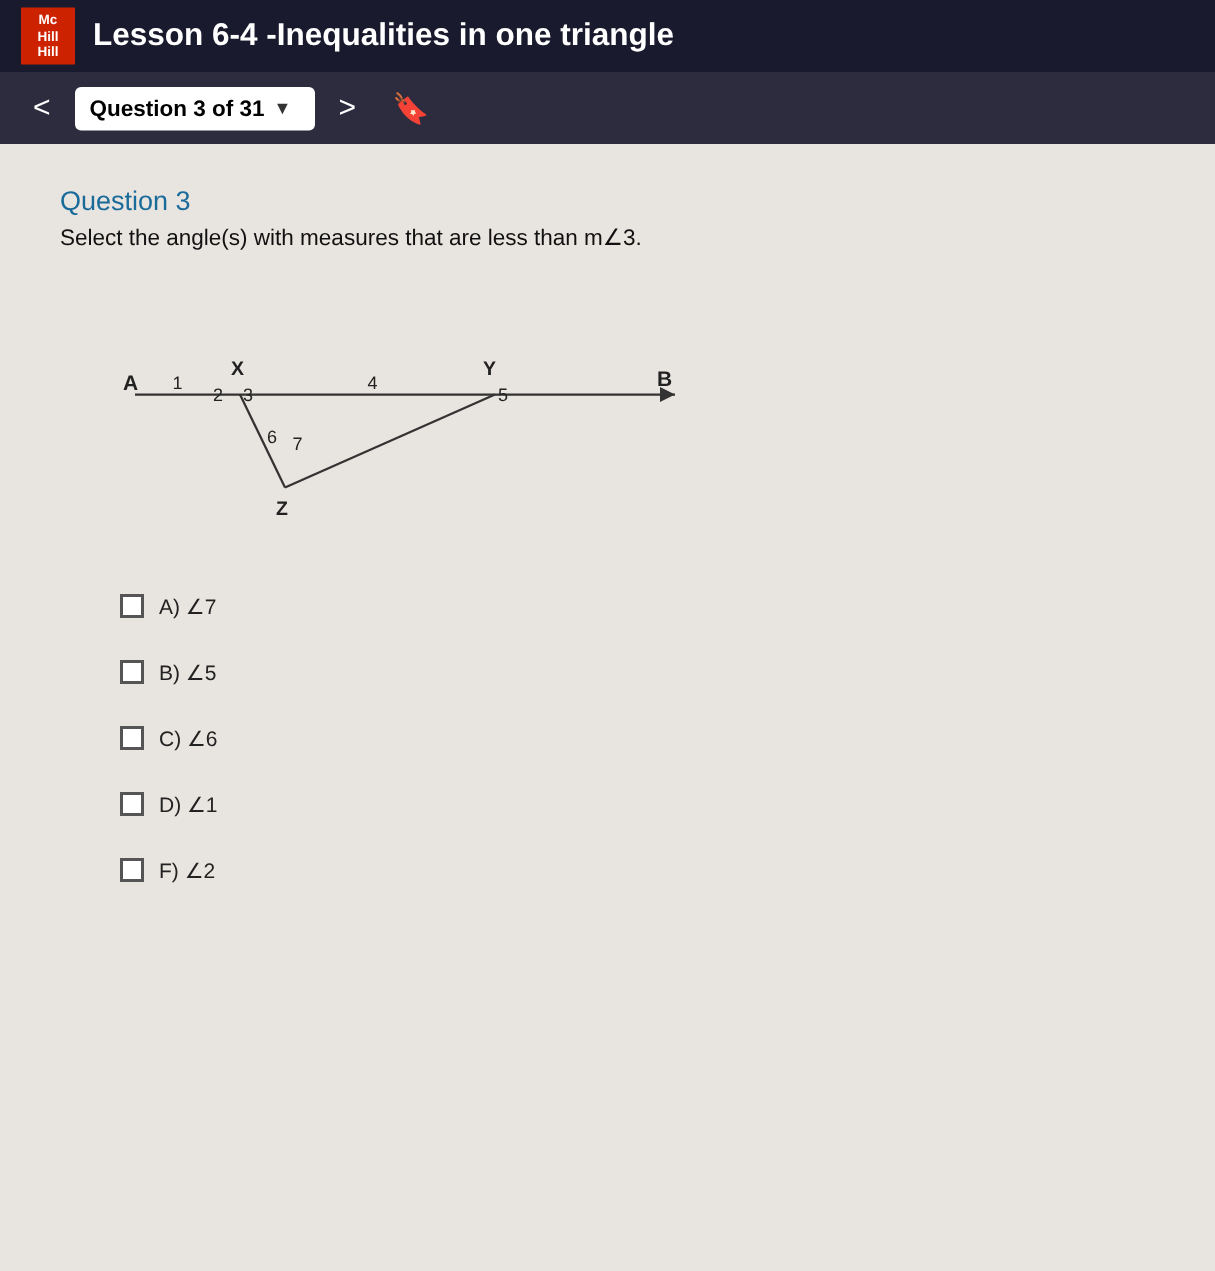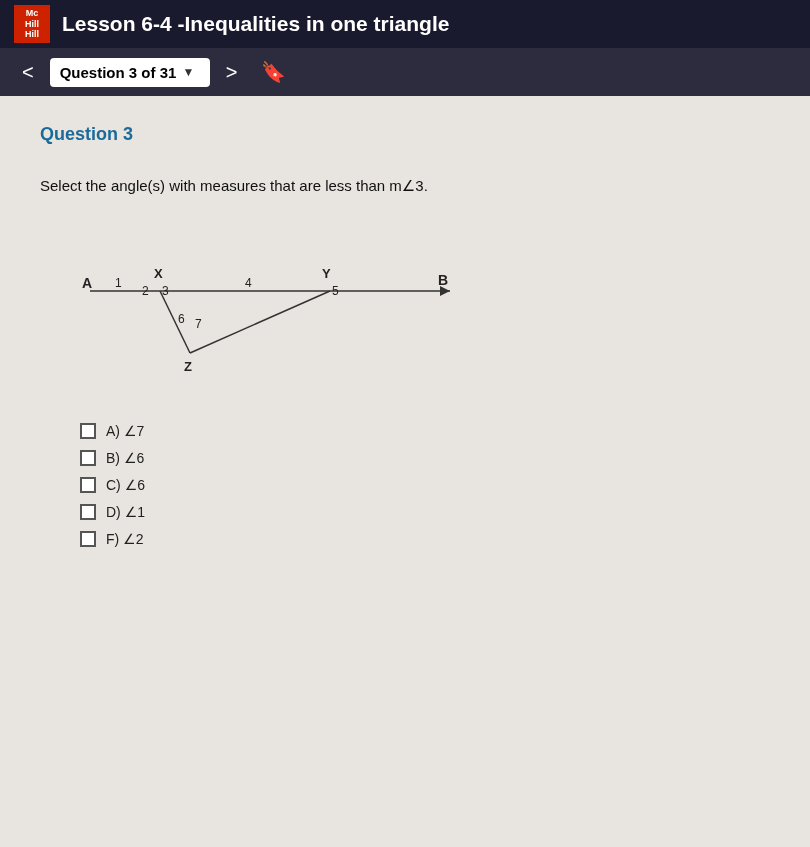--- a/index.html
+++ b/index.html
@@ -84,42 +84,42 @@
     
     .content {
       background: #e8e4df;
       padding: 28px 40px;
       height: calc(847px - 90px);
       overflow-y: auto;
     }
 
     .question-label {
       font-size: 18px;
-      font-weight: bold;
+      font-weight: normal;
       color: #1a6b9a;
-      margin-bottom: 32px;
+      margin-bottom: 4px;
     }
 
     .question-text {
       font-size: 15px;
       color: #111;
       margin-bottom: 28px;
     }
 
     
     .diagram-container {
       margin-bottom: 36px;
       margin-left: 20px;
     }
 
     
     .answer-choices {
       display: flex;
       flex-direction: column;
-      gap: 11px;
+      gap: 28px;
       margin-left: 40px;
     }
     .answer-item {
       display: flex;
       align-items: center;
       gap: 10px;
       font-size: 15px;
       color: #111;
     }
     .answer-checkbox {
@@ -201,21 +201,21 @@
     </svg>
   </div>
 
   <div class="answer-choices">
     <div class="answer-item">
       <div class="answer-checkbox"></div>
       <span class="answer-label">A) ∠7</span>
     </div>
     <div class="answer-item">
       <div class="answer-checkbox"></div>
-      <span class="answer-label">B) ∠6</span>
+      <span class="answer-label">B) ∠5</span>
     </div>
     <div class="answer-item">
       <div class="answer-checkbox"></div>
       <span class="answer-label">C) ∠6</span>
     </div>
     <div class="answer-item">
       <div class="answer-checkbox"></div>
       <span class="answer-label">D) ∠1</span>
     </div>
     <div class="answer-item">

